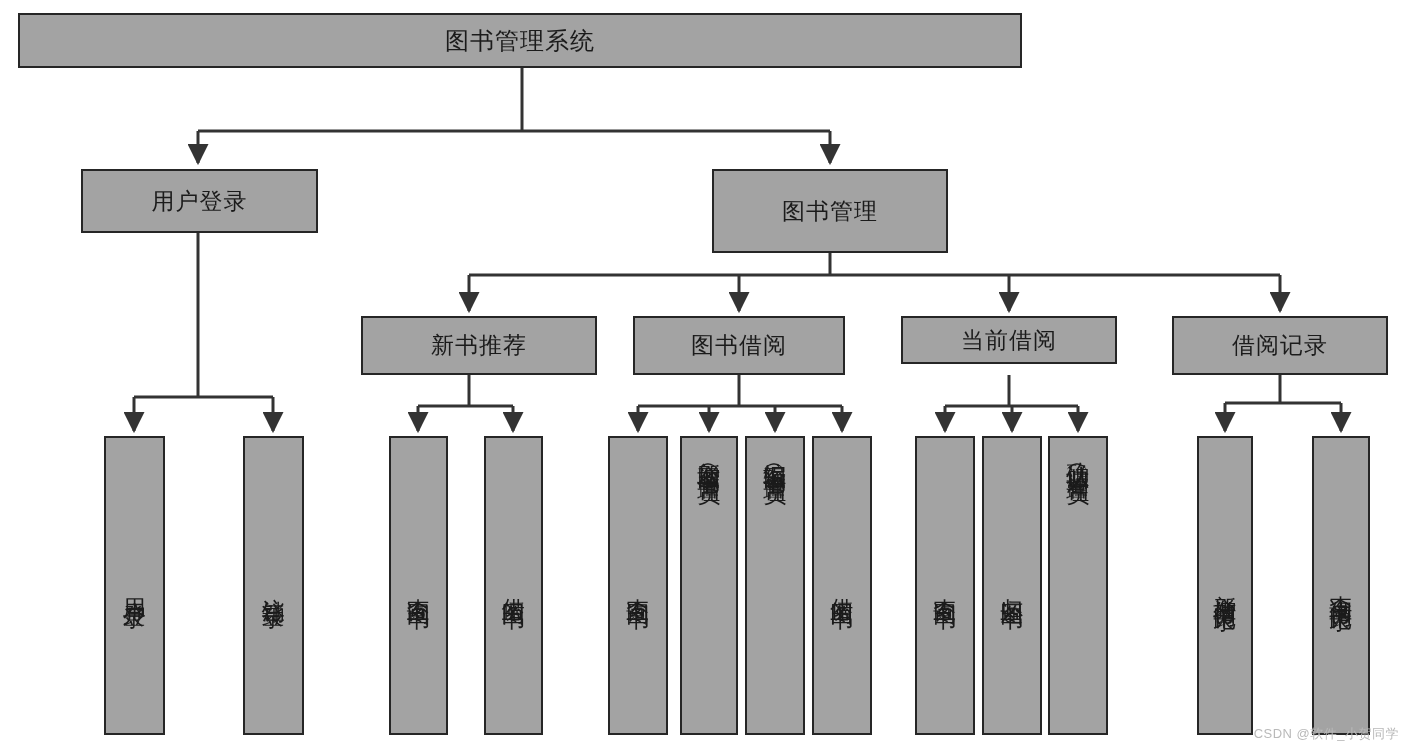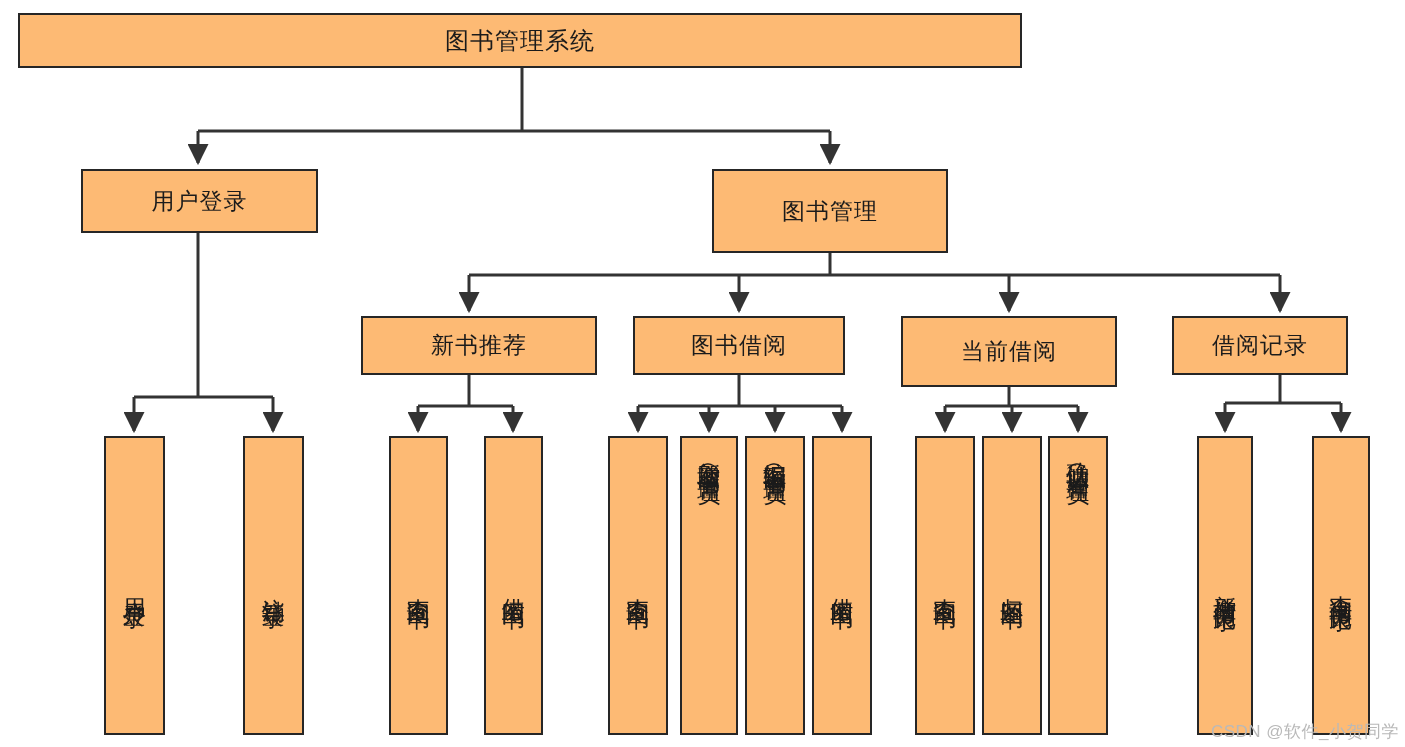--- a/index.html
+++ b/index.html
@@ -1,37 +1,37 @@
 <!DOCTYPE html>
 <html><head>
 <meta charset="utf-8">
 <style>
   html,body{margin:0;padding:0;background:#ffffff;}
   body{font-family:"Liberation Sans","DejaVu Sans",sans-serif;}
   #canvas{position:relative;width:1405px;height:747px;background:#ffffff;overflow:hidden;}
   svg.edges{position:absolute;left:0;top:0;width:1405px;height:747px;pointer-events:none;}
-  .node{position:absolute;box-sizing:border-box;border:2.5px solid #262626;background:#fdba74;}
+  .node{position:absolute;box-sizing:border-box;border:2.5px solid #262626;background:#a3a3a3;}
   .node .lbl{color:#1b1b1b;white-space:pre;}
   .h-node{display:flex;align-items:center;justify-content:center;}
   .h-node .lbl{font-size:23px;line-height:1;letter-spacing:1px;}
   .root .lbl{font-size:24px;}
   .v-node{display:flex;justify-content:center;}
   .v-node .lbl{
     writing-mode:vertical-rl;
     text-orientation:upright;
     font-size:23px;
     line-height:1.16;
     letter-spacing:3px;
     white-space:nowrap;
   }
   .v-mid{align-items:center;}
   .v-top{align-items:flex-start;padding-top:6px;}
   .watermark{
     position:absolute;right:6px;bottom:4px;
-    font-size:17px;color:#b9b9b9;letter-spacing:.5px;
+    font-size:13px;color:#b9b9b9;letter-spacing:.5px;
     white-space:nowrap;
   }
 </style>
 </head>
 <body>
 
 <div id="canvas">
 
   <svg class="edges" viewBox="0 0 1405 747">
     <defs>
@@ -93,24 +93,24 @@
   <div class="node h-node" style="left:712px;top:169px;width:236px;height:84px;">
     <span class="lbl">图书管理</span>
   </div>
 
   <div class="node h-node" style="left:361px;top:316px;width:236px;height:59px;">
     <span class="lbl">新书推荐</span>
   </div>
   <div class="node h-node" style="left:633px;top:316px;width:212px;height:59px;">
     <span class="lbl">图书借阅</span>
   </div>
-  <div class="node h-node" style="left:901px;top:316px;width:216px;height:71px;">
+  <div class="node h-node" style="left:901px;top:316px;width:216px;height:48px;">
     <span class="lbl">当前借阅</span>
   </div>
-  <div class="node h-node" style="left:1172px;top:316px;width:176px;height:59px;">
+  <div class="node h-node" style="left:1172px;top:316px;width:216px;height:59px;">
     <span class="lbl">借阅记录</span>
   </div>
 
   <div class="node v-node v-mid" style="left:104px;top:436px;width:61px;height:299px;">
     <span class="lbl">用户登录</span>
   </div>
   <div class="node v-node v-mid" style="left:243px;top:436px;width:61px;height:299px;">
     <span class="lbl">注销登录</span>
   </div>
 

